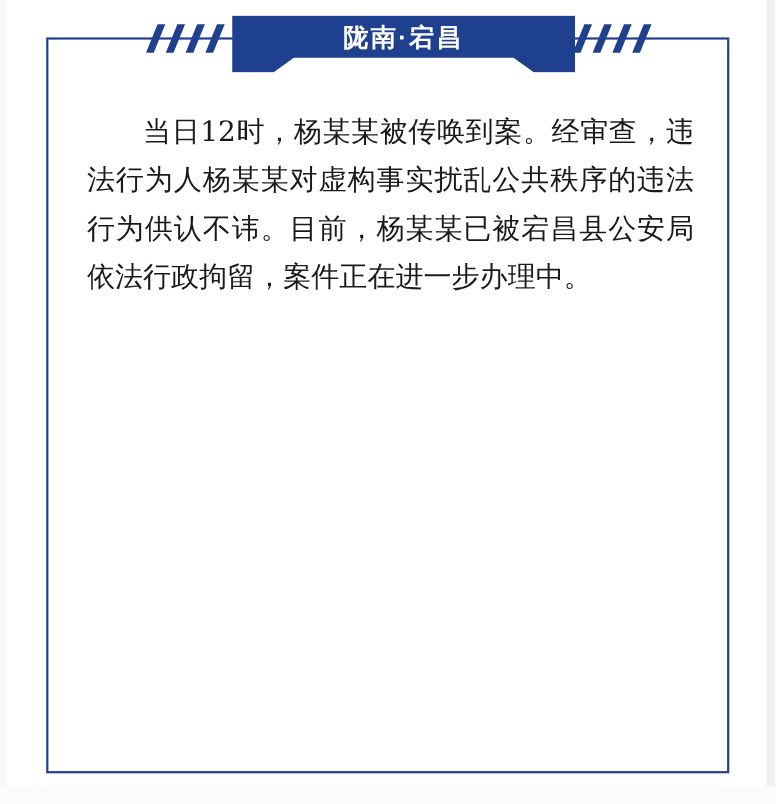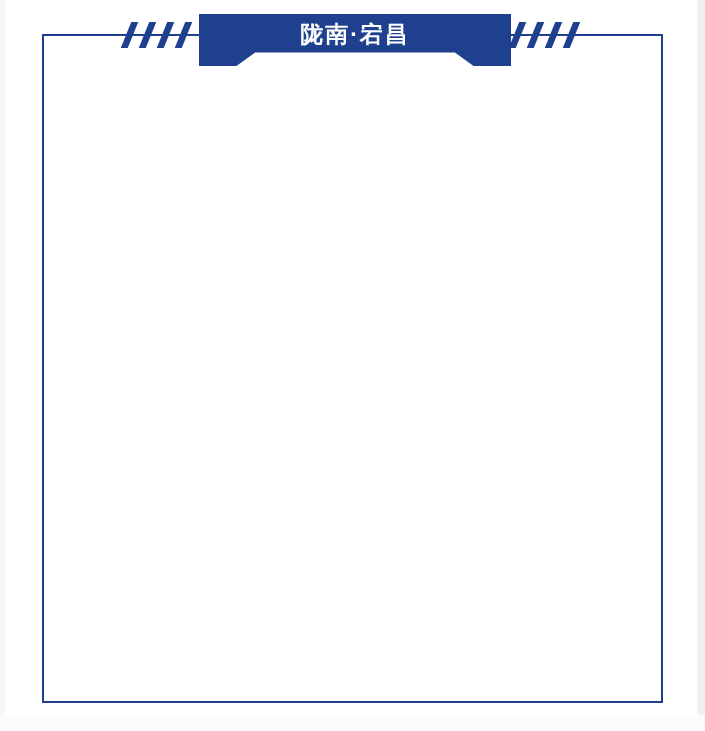--- a/index.html
+++ b/index.html
@@ -33,21 +33,21 @@
     width: 621px;
     height: 669px;
     border: 2px solid #1f3f8f;
     box-sizing: border-box;
     background: #ffffff;
   }
 
   
   .ribbon-wrap {
     position: absolute;
-    left: 0;
+    left: 12px;
     top: -22px;
     width: 621px;
     height: 70px;
   }
 
   .ribbon {
     position: absolute;
     left: 155px;
     top: 0;
     width: 312px;
@@ -166,16 +166,17 @@
         <i></i>
           <i></i>
           <i></i>
           <i></i>
       </div>
       <div class="ribbon"></div>
       <div class="ribbon-title">陇南·宕昌</div>
     </div>
 
     <div class="body-text">
+      <p>当日12时，杨某某被传唤到案。经审查，违法行为人杨某某对虚构事实扰乱公共秩序的违法行为供认不讳。目前，杨某某已被宕昌县公安局依法行政拘留，案件正在进一步办理中。</p>
     </div>
 
   </div>
 </div>
 
 </body></html>

